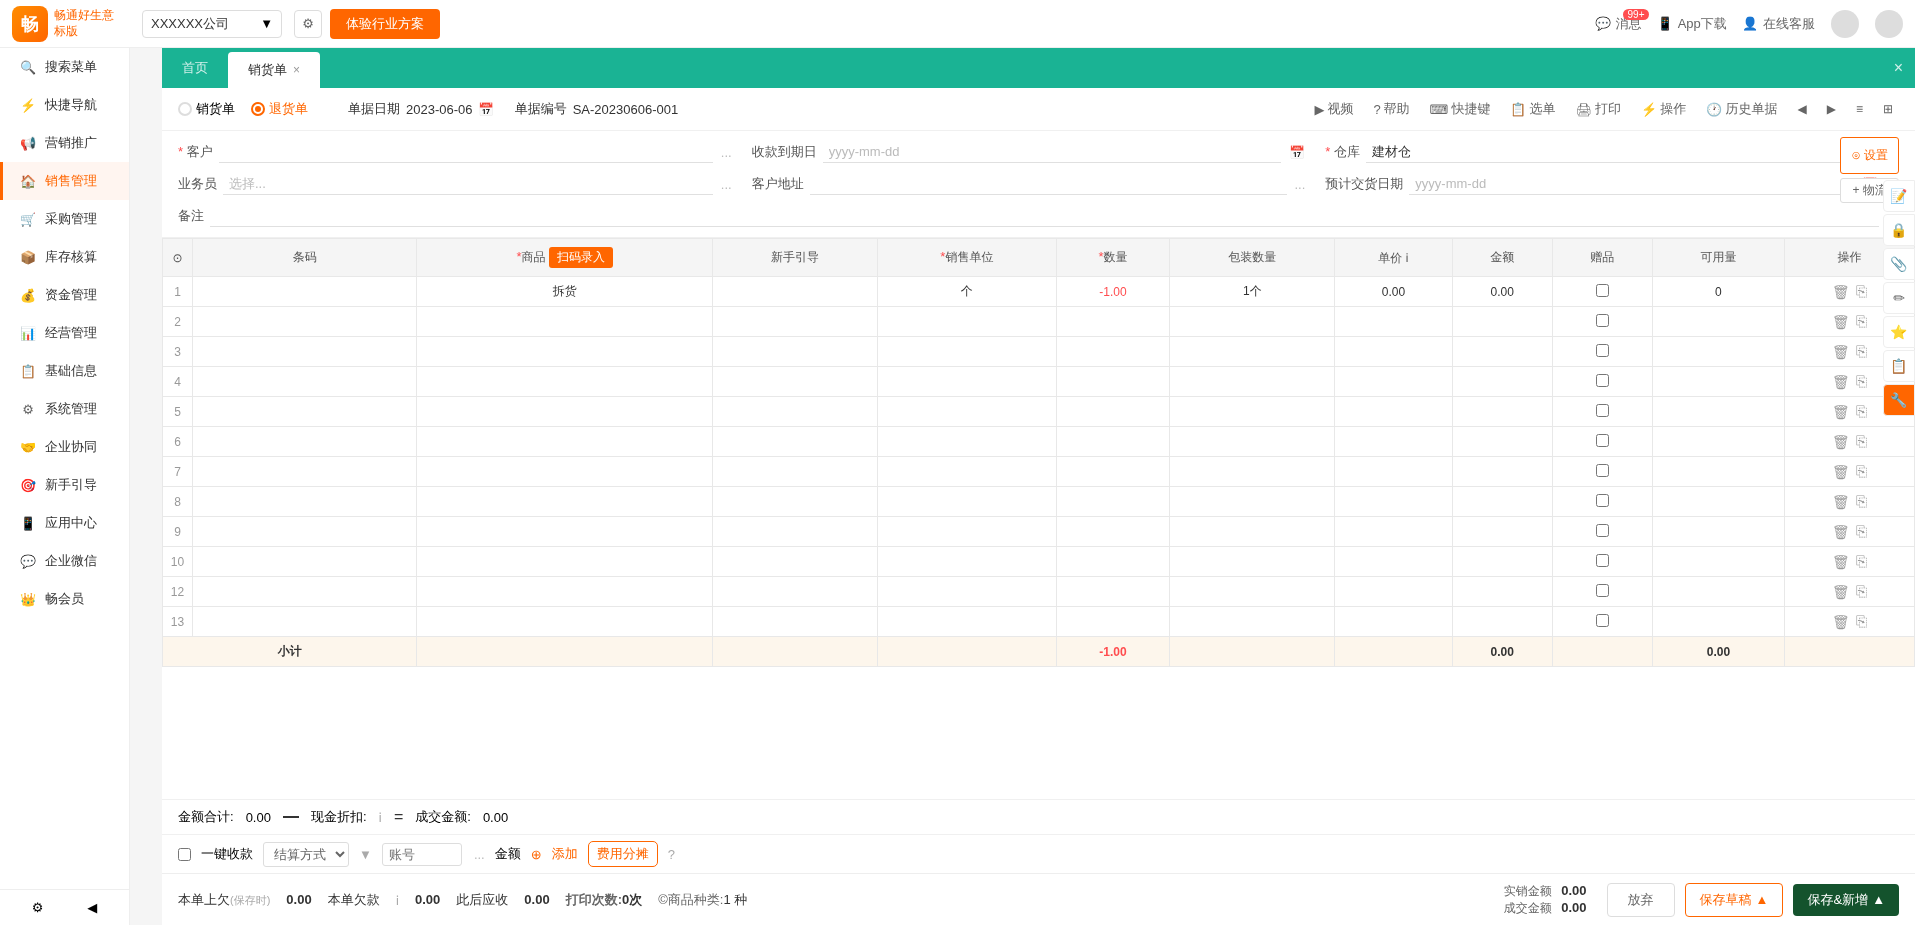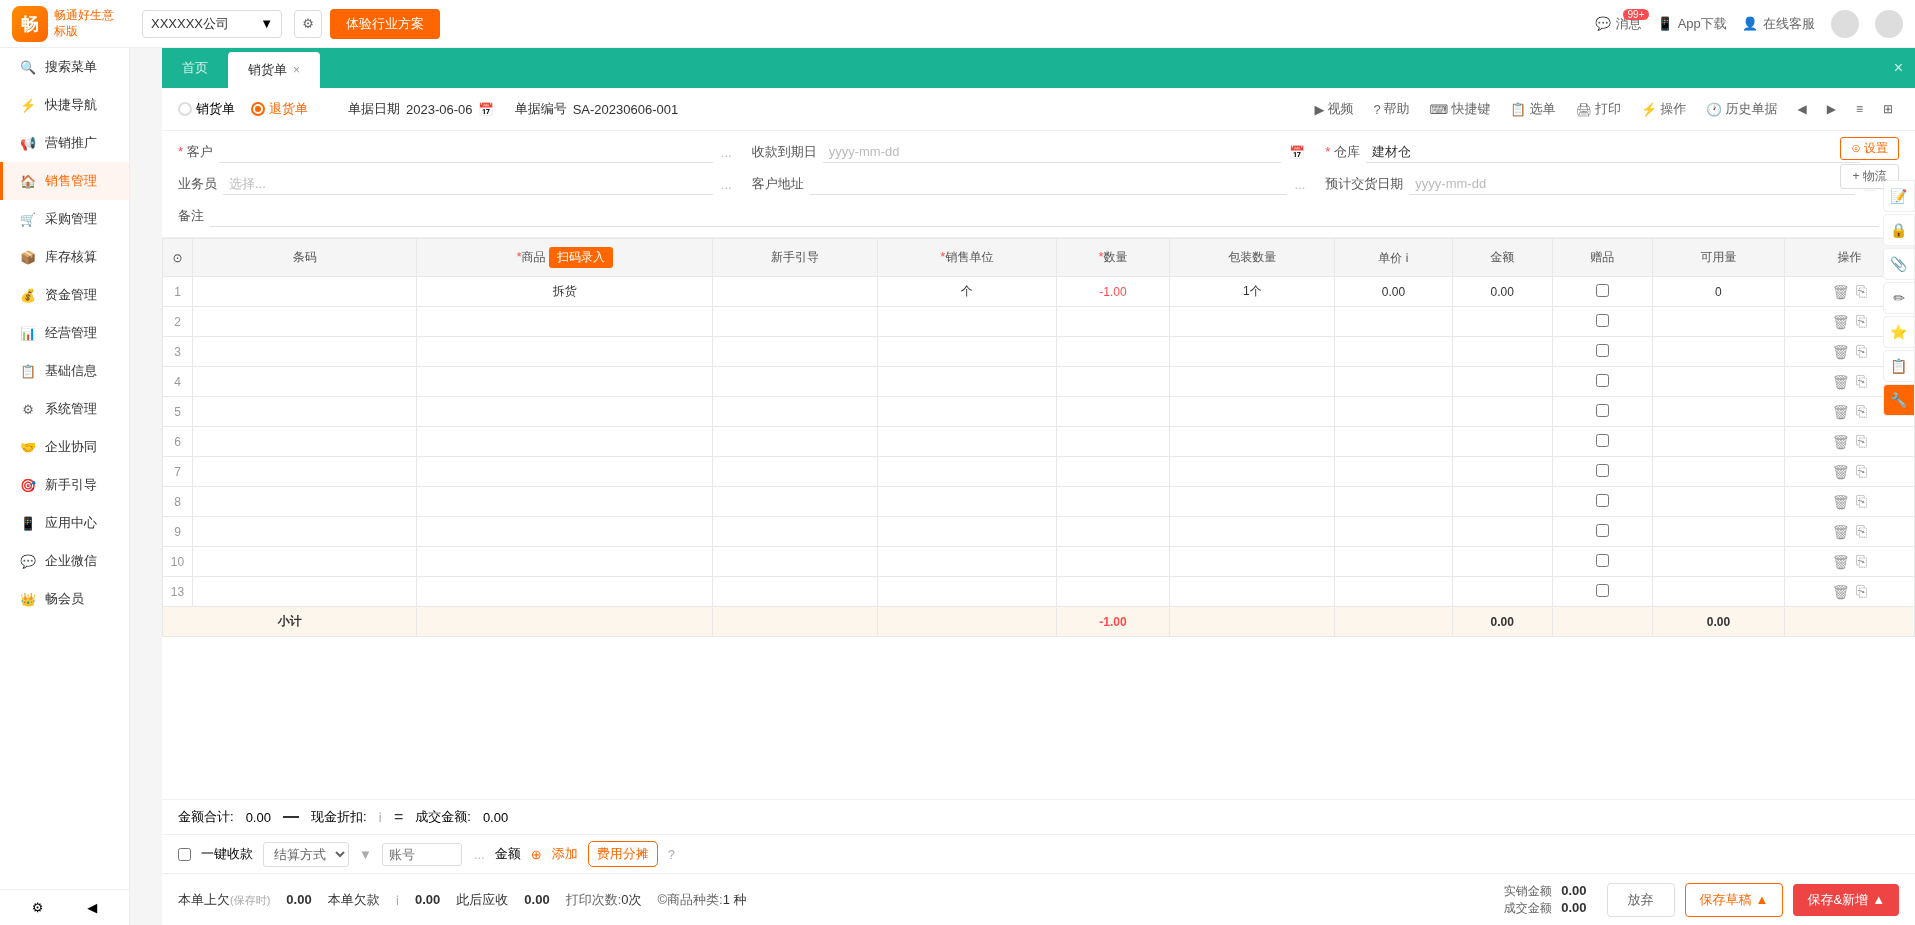--- a/index.html
+++ b/index.html
@@ -86,27 +86,27 @@
     
     .bottom-bar { height: 52px; background: #fff; border-top: 1px solid #eee; display: flex; align-items: center; padding: 0 16px; gap: 16px; flex-shrink: 0; }
     .bottom-info { display: flex; align-items: center; gap: 16px; color: #666; font-size: 12px; }
     .bottom-info span { color: #333; }
     .bottom-right { margin-left: auto; display: flex; align-items: center; gap: 10px; }
     .bottom-right-summary { text-align: center; margin-right: 10px; }
     .bottom-right-summary .label { color: #666; font-size: 12px; }
     .bottom-right-summary .value { color: #333; font-weight: bold; }
     .btn-abandon { border: 1px solid #ddd; background: #fff; color: #666; border-radius: 4px; padding: 7px 20px; cursor: pointer; }
     .btn-draft { border: 1px solid #ff6600; background: #fff; color: #ff6600; border-radius: 4px; padding: 7px 14px; cursor: pointer; display: flex; align-items: center; gap: 4px; }
-    .btn-save-new { background: #ef4444; color: white; border: none; border-radius: 4px; padding: 7px 14px; cursor: pointer; display: flex; align-items: center; gap: 4px; }
+    .btn-save-new { background: #14532d; color: white; border: none; border-radius: 4px; padding: 7px 14px; cursor: pointer; display: flex; align-items: center; gap: 4px; }
 
     
     .right-float { position: fixed; right: 0; top: 180px; display: flex; flex-direction: column; gap: 2px; z-index: 100; }
     .right-float-btn { width: 32px; height: 32px; background: #fff; border: 1px solid #eee; display: flex; align-items: center; justify-content: center; cursor: pointer; color: #666; font-size: 14px; border-radius: 4px 0 0 4px; }
     .right-float-btn:last-child { background: #ff6600; color: white; }
-    .setting-btn { border: 1px solid #ff6600; color: #ff6600; border-radius: 3px; padding: 2px 10px; cursor: pointer; background: #fff; font-size: 12px; }
+    .setting-btn { border: 1px solid #ff6600; color: #ff6600; border-radius: 3px; padding: 9px 10px; cursor: pointer; background: #fff; font-size: 12px; }
     .logistics-btn { border: 1px solid #ddd; color: #666; border-radius: 3px; padding: 3px 10px; cursor: pointer; background: #fff; font-size: 12px; }
 
     .form-grid { display: flex; flex-direction: column; padding: 10px 16px; gap: 10px; border-bottom: 1px solid #f0f0f0; position: relative; }
     .form-grid-row { display: flex; align-items: center; gap: 0; }
     .form-col { flex: 1; display: flex; align-items: center; gap: 6px; padding-right: 20px; }
     .form-col-label { color: #555; white-space: nowrap; font-size: 13px; }
     .form-col-label.required { }
     .form-col-label.required::before { content: '* '; color: #ff4d4f; }
     .form-col-input { flex: 1; border: none; border-bottom: 1px solid #e0e0e0; padding: 3px 6px; outline: none; color: #333; background: transparent; font-size: 13px; }
     .form-col-input::placeholder { color: #bbb; }
@@ -541,20 +541,39 @@
       <td><input type="checkbox" style=""></td>
       <td></td>
       <td>
         <div class="action-icons">
           <span class="action-icon">🗑</span>
           <span class="action-icon">⎘</span>
         </div>
       </td>
     </tr>
               <tr>
+      <td class="row-num">12</td>
+      <td><input type="text" style="border: none; width: 70px; outline: none;" value=""></td>
+      <td></td>
+      <td></td>
+      <td></td>
+      <td style=""></td>
+      <td></td>
+      <td></td>
+      <td></td>
+      <td><input type="checkbox" style=""></td>
+      <td></td>
+      <td>
+        <div class="action-icons">
+          <span class="action-icon">🗑</span>
+          <span class="action-icon">⎘</span>
+        </div>
+      </td>
+    </tr>
+              <tr>
       <td class="row-num">13</td>
       <td><input type="text" style="border: none; width: 70px; outline: none;" value=""></td>
       <td></td>
       <td></td>
       <td></td>
       <td style=""></td>
       <td></td>
       <td></td>
       <td></td>
       <td><input type="checkbox" style=""></td>
@@ -617,21 +636,21 @@
     <div class="bottom-bar">
       <div class="bottom-info">
         <span>本单上欠<span style="color:#aaa;font-size:11px;">(保存时)</span></span>
         <span style="color:#333;font-weight:bold;">0.00</span>
         <span>本单欠款</span>
         <span style="color:#aaa;">ℹ</span>
         <span style="color:#333;font-weight:bold;">0.00</span>
         <span>此后应收</span>
         <span style="color:#333;font-weight:bold;">0.00</span>
       </div>
-      <span style="color:#666;">打印次数:<span style="color:#333;">0次</span></span>
+      <span style="color:#666;font-weight:bold;">打印次数:<span style="color:#333;">0次</span></span>
       <span style="color:#666;">©商品种类:<span style="color:#333;">1 种</span></span>
       <div class="bottom-right">
         <div class="bottom-right-summary">
           <div>
             <span class="label">实销金额</span>
             <span class="value" style="margin-left:6px;">0.00</span>
           </div>
           <div>
             <span class="label">成交金额</span>
             <span class="value" style="margin-left:6px;">0.00</span>

